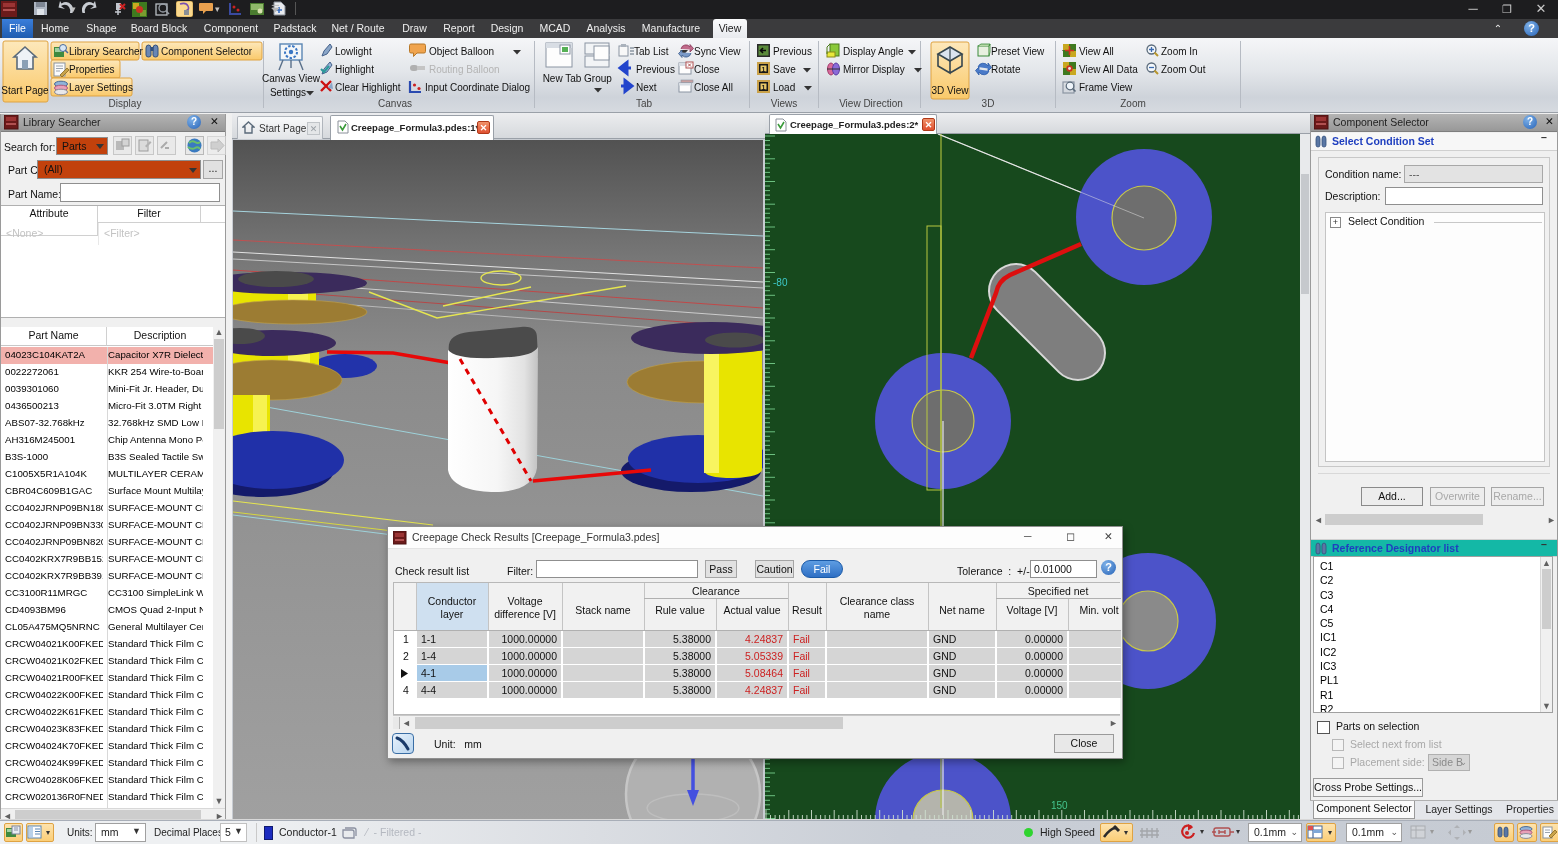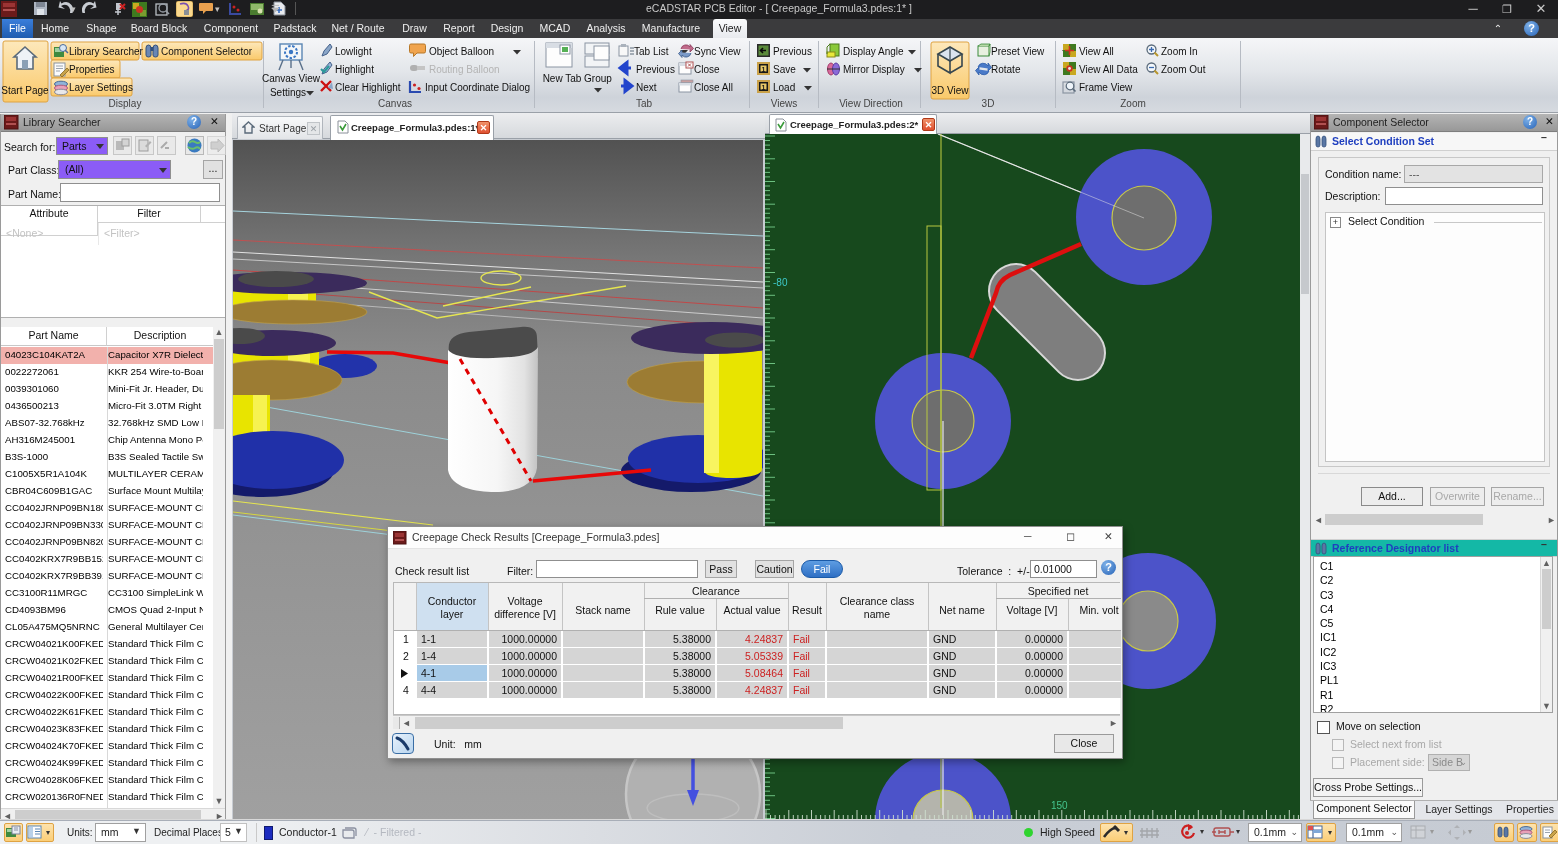--- a/index.html
+++ b/index.html
@@ -14,21 +14,21 @@
 
 #menubar { left:0; top:19px; width:1558px; height:19px; background:#3b3b3d; }
 .mtab { white-space:nowrap; }
 .mtab { position:absolute; top:0; height:19px; color:#efefef; font-size:10.5px; line-height:19px; text-align:center; }
 #mtab-file { background:linear-gradient(#3a7edb,#1f5cb0); color:#fff; }
 #mtab-view { background:linear-gradient(#fafbfc,#e8eaee); color:#1a1a1a; }
 
 #ribbon { left:0; top:38px; width:1558px; height:75px; background:linear-gradient(#f5f6f8 0%, #e3e6ea 45%, #ced3da 80%, #d6dae0 100%); border-bottom:1px solid #9aa0a8; }
 
 .phead { position:absolute; height:18px; background:linear-gradient(#b4b4b4,#989898); border-bottom:1px solid #7e7e7e; font-size:10.5px; color:#222; }
-.combo { position:absolute; background:#8b5cf6; border:1px solid #8f8f8f; font-size:10.5px; color:#111; }
+.combo { position:absolute; background:#c2410c; border:1px solid #8f8f8f; font-size:10.5px; color:#111; }
 .combo .car { position:absolute; right:3px; top:50%; margin-top:-2px; width:0; height:0; border-left:4px solid transparent; border-right:4px solid transparent; border-top:5px solid #333; }
 .tinput { position:absolute; background:#fff; border:1px solid #8f8f8f; }
 .btn { position:absolute; background:#e1e1e1; border:1px solid #a5a5a5; font-size:10.5px; color:#111; text-align:center; }
 .sb-ar { color:#606060; font-size:9px; text-align:center; }
 
 #dialog { left:387px; top:526px; width:736px; height:233px; background:#f0f0f0; border:1px solid #8f8f8f; box-shadow:2px 3px 8px rgba(0,0,0,0.35); }
 
 #statusbar { left:0; top:819px; width:1558px; height:25px; background:#f0f0f0; border-top:1px solid #d8d8d8; font-size:10.5px; color:#222; }
 .sep-v { position:absolute; width:1px; background:#c9c9c9; }
 .prow { height:17px; line-height:16px; font-size:9.7px; white-space:nowrap; overflow:hidden; color:#000; }
@@ -87,21 +87,20 @@
           <rect x="1" y="2" width="12" height="6" fill="#8fb86a"></rect>
           <circle cx="10" cy="9" r="2.5" fill="#d8e0b0"></circle>
         </g>
       <g transform="translate(272,2)">
           <path d="M2 0 h7 l4 4 v9 h-11 z" fill="#e8eaee" stroke="#8a9099" stroke-width="1"></path>
           <path d="M4 8 h6 M7 5 v6" stroke="#3a6fc0" stroke-width="1.6"></path>
         </g>
       <rect x="295" y="2" width="1" height="13" fill="#555"></rect>
       <path d="M 302 6 h 8 M 302 9 l 4 4 4 -4 z" stroke="#b8b8b8" fill="#b8b8b8" stroke-width="1" transform="scale(0.9)"></path>
     </svg>
-    <div id="title-text" class="abs">eCADSTAR PCB Editor - [ Creepage_Formula3.pdes:1* ]</div>
     <div id="winbtns" class="abs">
       <div class="winbtn" style="font-size:13px;">─</div>
       <div class="winbtn">❐</div>
       <div class="winbtn" style="font-size:13px;">✕</div>
     </div>
   </div>
   <div id="menubar" class="abs">
     <div class="mtab" id="mtab-file" style="left:2px;width:31px;">File</div>
     <div class="mtab" style="left:36px;width:38px;">Home</div>
     <div class="mtab" style="left:82px;width:39px;">Shape</div>
@@ -390,21 +389,21 @@
           <rect x="0.5" y="0.5" width="18" height="18" fill="#e8e8e8" stroke="#b8b8b8"></rect>
           <circle cx="9.5" cy="9.5" r="7" fill="#3a7ac0"></circle>
           <path d="M4 7 q3 -3 6 -1 q3 2 5 0 M3 11 q4 3 7 1 q3 -2 5 1" stroke="#6ac06a" stroke-width="2" fill="none"></path>
         </g>
       <g opacity="0.8" transform="translate(94,0)">
           <rect x="0.5" y="0.5" width="18" height="18" fill="#ececec" stroke="#d0d0d0"></rect>
           <path d="M4 6 h7 v-3 l6 6.5 -6 6.5 v-3 h-7 z" fill="#c8c8c8" stroke="#b0b0b0"></path>
         </g>
     </svg>
     <div class="abs" style="left:8px;top:51px;font-size:10.5px;color:#111;">Part Class:</div>
-    <div class="combo" style="left:58px;top:47px;width:113px;height:19px;">
+    <div class="combo" style="left:37px;top:47px;width:164px;height:19px;">
         <span style="position:absolute;left:6px;top:2px;">(All)</span>
         <span class="car"></span>
       </div>
     <div class="btn" style="left:203px;top:47px;width:20px;height:19px;line-height:15px;">...</div>
     <div class="abs" style="left:8px;top:75px;font-size:10.5px;color:#111;">Part Name:</div>
     <div class="tinput" style="left:60px;top:70px;width:160px;height:19px;"></div>
 
     <div class="abs" style="left:1px;top:92px;width:224px;height:113px;background:#fff;border-top:1px solid #b0b0b0;border-bottom:1px solid #b0b0b0;">
       <div class="abs" style="left:0;top:0;width:97px;height:30px;border-right:1px solid #d0d0d0;border-bottom:1px solid #d0d0d0;text-align:center;font-size:10.5px;color:#111;padding-top:1px;">Attribute</div>
       <div class="abs" style="left:97px;top:0;width:103px;height:17px;border-right:1px solid #d0d0d0;border-bottom:1px solid #d0d0d0;text-align:center;font-size:10.5px;color:#111;padding-top:1px;">Filter</div>
@@ -647,21 +646,21 @@
     </div>
     <div id="reflist" class="abs" style="left:3px;top:443px;width:240px;height:157px;background:#fff;border:1px solid #a0a0a0;overflow:hidden;">
       <div style="padding:2px 0 0 6px;line-height:14.3px;color:#000;">C1<br>C2<br>C3<br>C4<br>C5<br>IC1<br>IC2<br>IC3<br>PL1<br>R1<br>R2<br>R3</div>
       <div class="abs" style="right:0;top:0;width:12px;height:100%;background:#f0f0f0;border-left:1px solid #d8d8d8;">
         <div class="abs sb-ar" style="left:0;top:1px;width:11px;">▲</div>
         <div class="abs" style="left:1px;top:12px;width:9px;height:60px;background:#cdcdcd;"></div>
         <div class="abs sb-ar" style="left:0;bottom:1px;width:11px;">▼</div>
       </div>
     </div>
     <div class="abs" style="left:7px;top:608px;width:13px;height:13px;background:#fff;border:1px solid #555;"></div>
-    <div class="abs" style="left:26px;top:607px;color:#111;">Move on selection</div>
+    <div class="abs" style="left:26px;top:607px;color:#111;">Parts on selection</div>
     <div class="abs" style="left:22px;top:626px;width:12px;height:12px;background:#f4f4f4;border:1px solid #b8b8b8;"></div>
     <div class="abs" style="left:40px;top:625px;color:#a8a8a8;">Select next from list</div>
     <div class="abs" style="left:22px;top:644px;width:12px;height:12px;background:#f4f4f4;border:1px solid #b8b8b8;"></div>
     <div class="abs" style="left:40px;top:643px;color:#a8a8a8;">Placement side:</div>
     <div class="abs" style="left:118px;top:641px;width:42px;height:17px;background:#d6d6d6;border:1px solid #b0b0b0;color:#8a8a8a;padding:1px 3px;">Side B<span class="abs" style="right:2px;top:2px;font-size:9px;">⌄</span></div>
     <div class="btn" style="left:3px;top:665px;width:110px;height:19px;line-height:17px;background:#f4f4f4;border-color:#9a9a9a;">Cross Probe Settings...</div>
     <div class="abs" style="left:0px;top:687px;width:248px;height:19px;background:#e4e6ea;border-top:1px solid #b0b0b0;">
       <div class="abs" style="left:3px;top:0px;width:102px;height:18px;background:#fafafa;border:1px solid #9a9a9a;border-top:none;text-align:center;color:#111;padding-top:1px;">Component Selector</div>
       <div class="abs" style="left:108px;top:1px;width:82px;text-align:center;color:#222;padding-top:1px;">Layer Settings</div>
       <div class="abs" style="left:192px;top:1px;width:56px;text-align:center;color:#222;padding-top:1px;">Properties</div>

